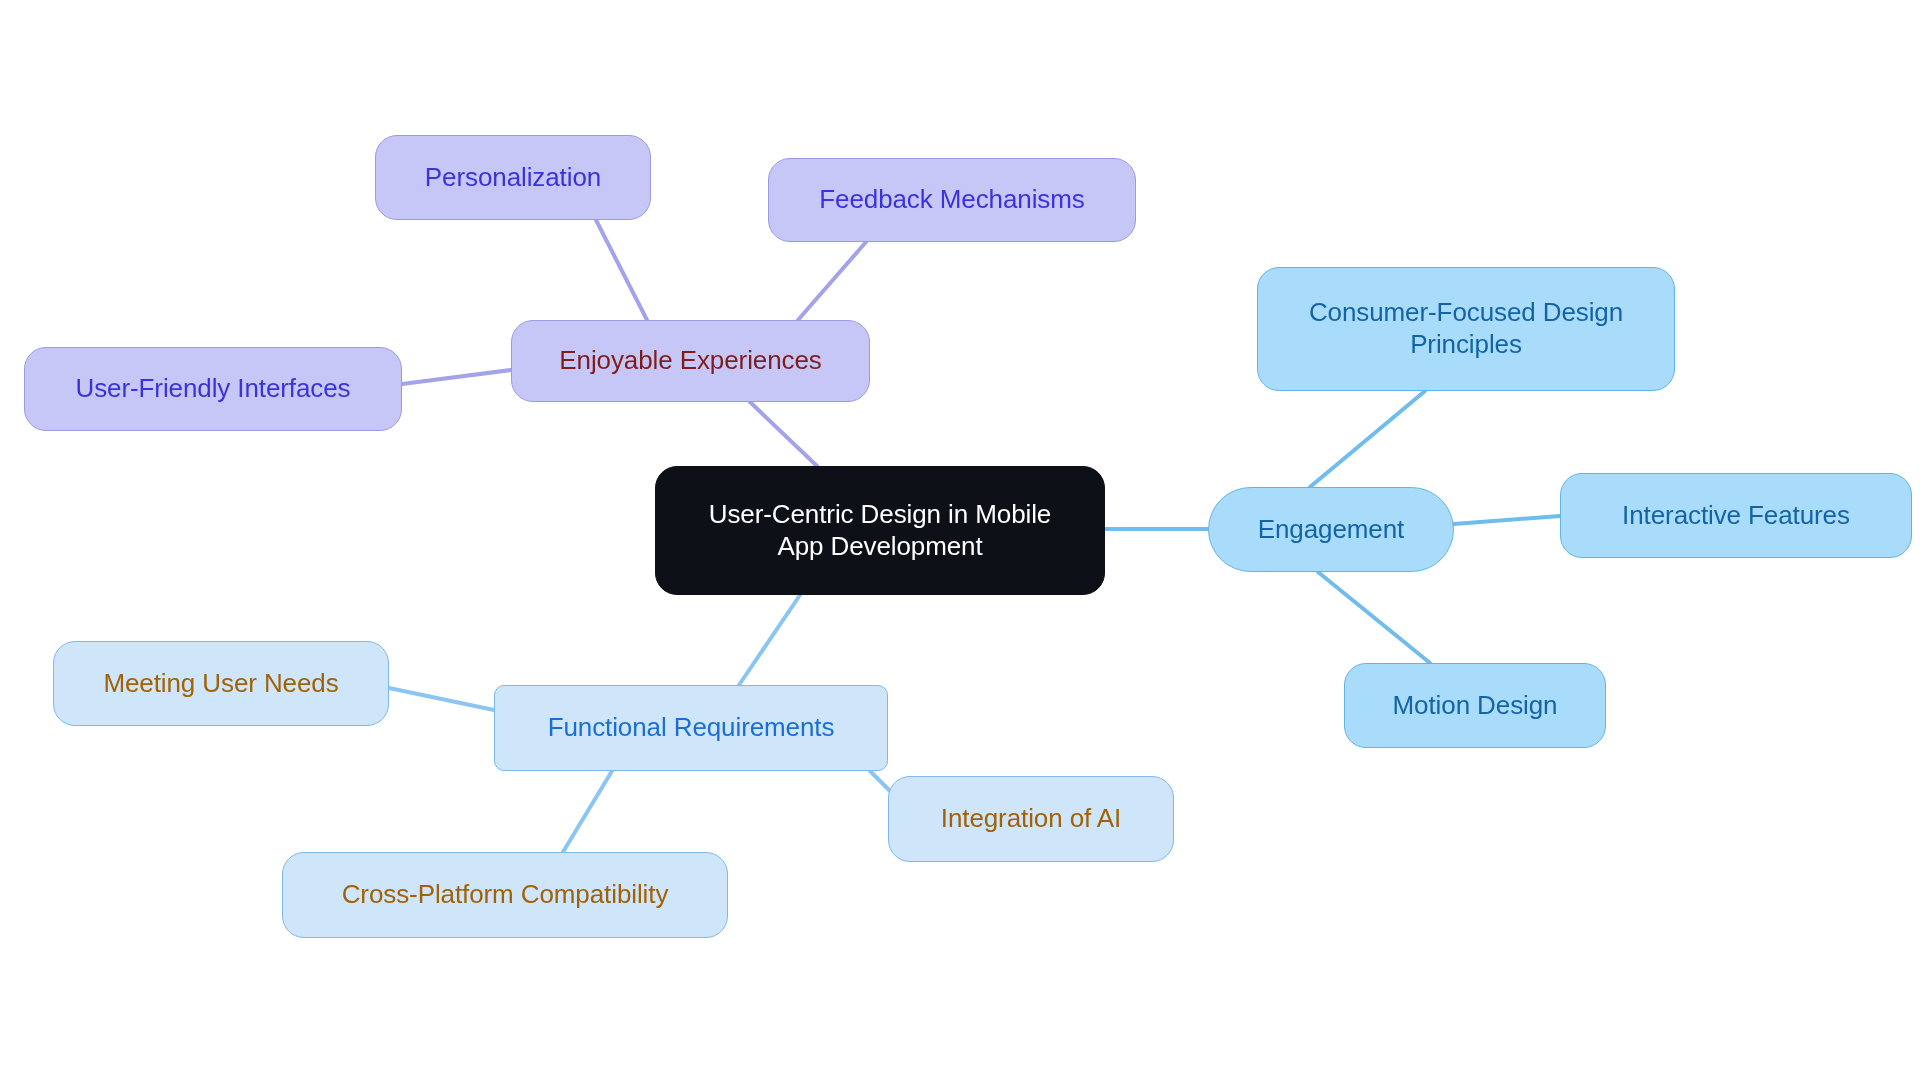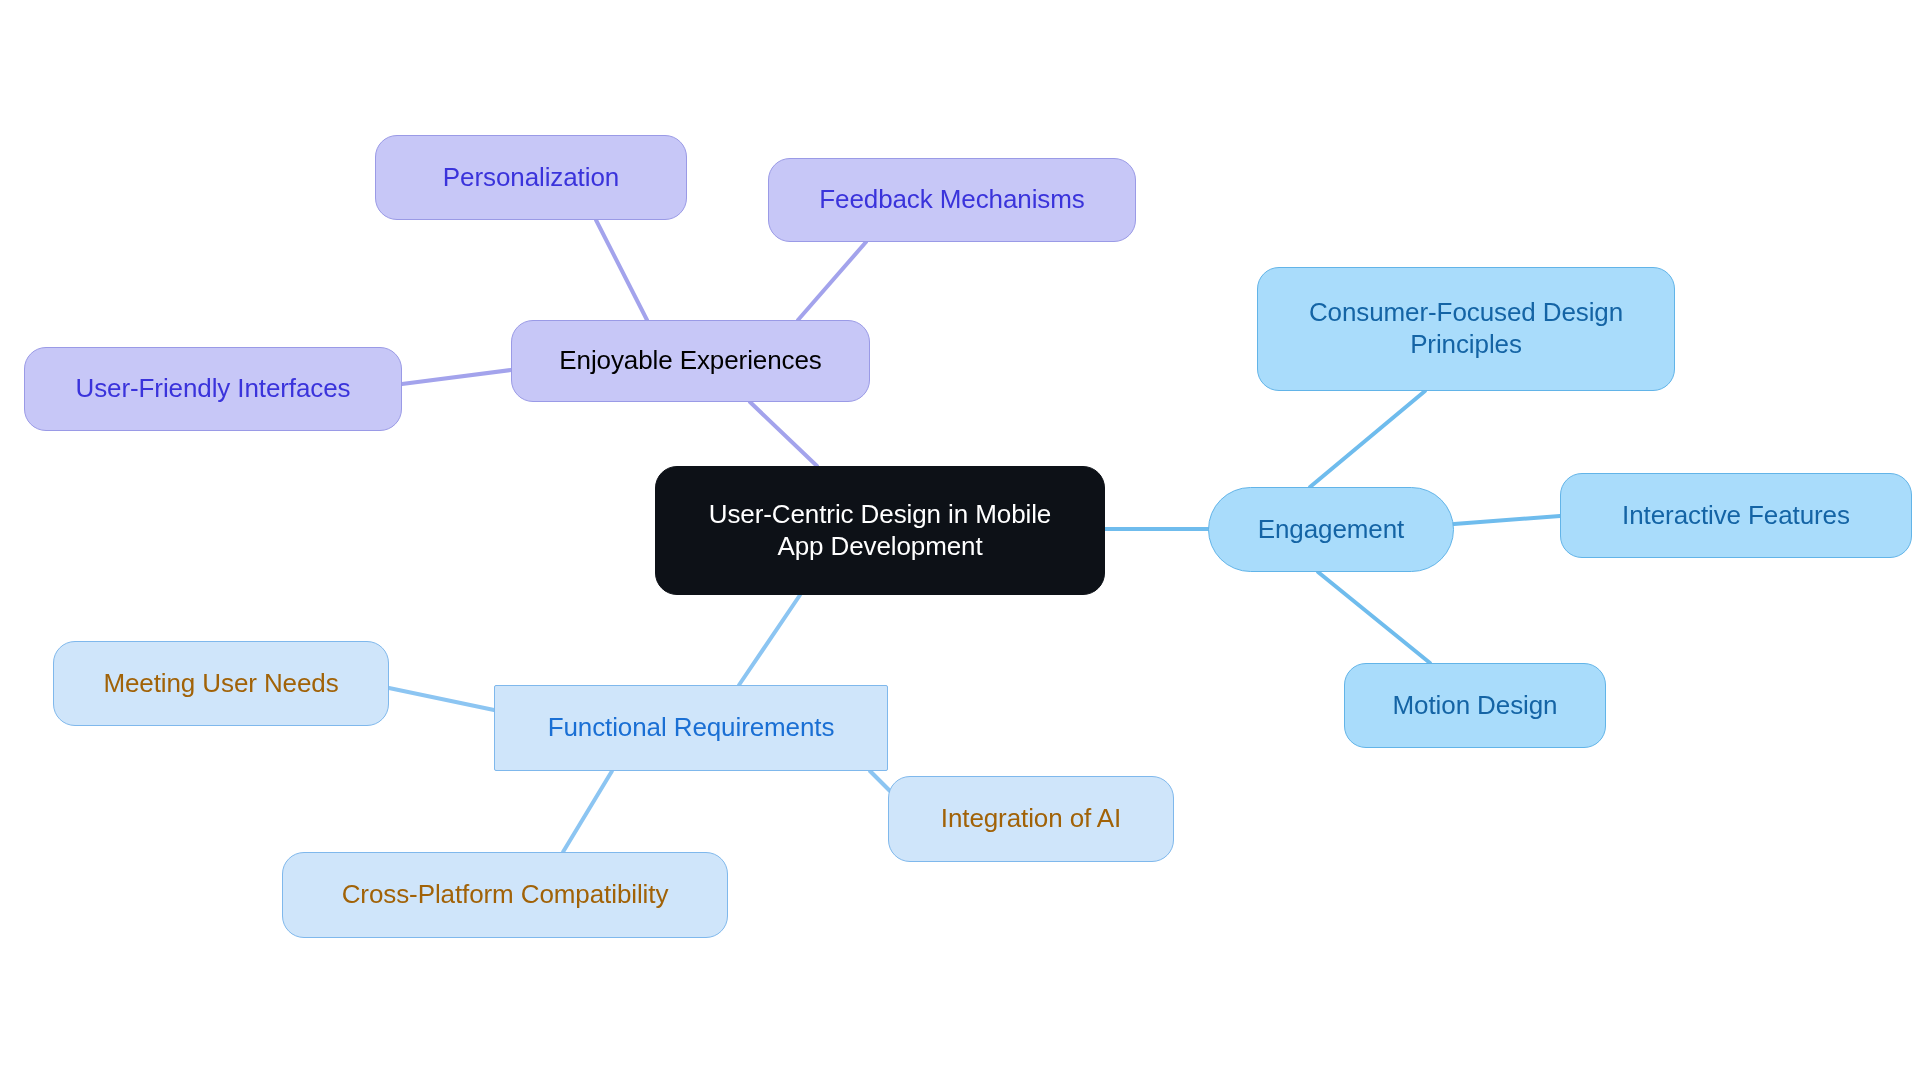--- a/index.html
+++ b/index.html
@@ -43,21 +43,21 @@
     background: #0d1117;
     color: #ffffff;
     border: 1px solid #0d1117;
     border-radius: 22px;
     font-size: 26px;
     padding: 6px 25px;
   }
   .node.branch-purple {
     background: #c7c7f7;
     border: 1.6px solid #9a9ae6;
-    color: #000000;
+    color: #7f1d1d;
     border-radius: 22px;
     font-size: 26px;
     padding: 4px 16px;
   }
   .node.leaf-purple {
     background: #c7c7f7;
     border: 1.6px solid #9a9ae6;
     color: #3a33db;
     border-radius: 22px;
     font-size: 26px;
@@ -76,21 +76,21 @@
     border: 1.6px solid #62b4e8;
     color: #1464a5;
     border-radius: 22px;
     font-size: 26px;
     padding: 4px 16px;
   }
   .node.branch-paleblue {
     background: #cfe5fa;
     border: 1.6px solid #7fb8ec;
     color: #1a6fd4;
-    border-radius: 2px;
+    border-radius: 10px;
     font-size: 26px;
     padding: 4px 16px;
   }
   .node.leaf-paleblue {
     background: #cfe5fa;
     border: 1.6px solid #7fb8ec;
     color: #a16207;
     border-radius: 22px;
     font-size: 26px;
     padding: 4px 16px;
@@ -116,21 +116,21 @@
       <line x1="870" y1="771" x2="923" y2="824" stroke="#8cc5f2" stroke-width="4" stroke-linecap="round"></line>
     </svg>
 
   <div class="node root" style="left: 655px; top: 466px; width: 450px; height: 129px;">User-Centric Design in Mobile
 App Development</div>
 
   <div class="node branch-purple" style="left: 511px; top: 320px; width: 359px; height: 82px;">Enjoyable Experiences</div>
 
   <div class="node leaf-purple" style="left: 24px; top: 347px; width: 378px; height: 84px;">User-Friendly Interfaces</div>
 
-  <div class="node leaf-purple" style="left: 375px; top: 135px; width: 312px; height: 85px;">Personalization</div>
+  <div class="node leaf-purple" style="left: 375px; top: 135px; width: 276px; height: 85px;">Personalization</div>
 
   <div class="node leaf-purple" style="left: 768px; top: 158px; width: 368px; height: 84px;">Feedback Mechanisms</div>
 
   <div class="node branch-blue" style="left: 1208px; top: 487px; width: 246px; height: 85px;">Engagement</div>
 
   <div class="node leaf-blue" style="left: 1257px; top: 267px; width: 418px; height: 124px;">Consumer-Focused Design
 Principles</div>
 
   <div class="node leaf-blue" style="left: 1560px; top: 473px; width: 352px; height: 85px;">Interactive Features</div>
 

